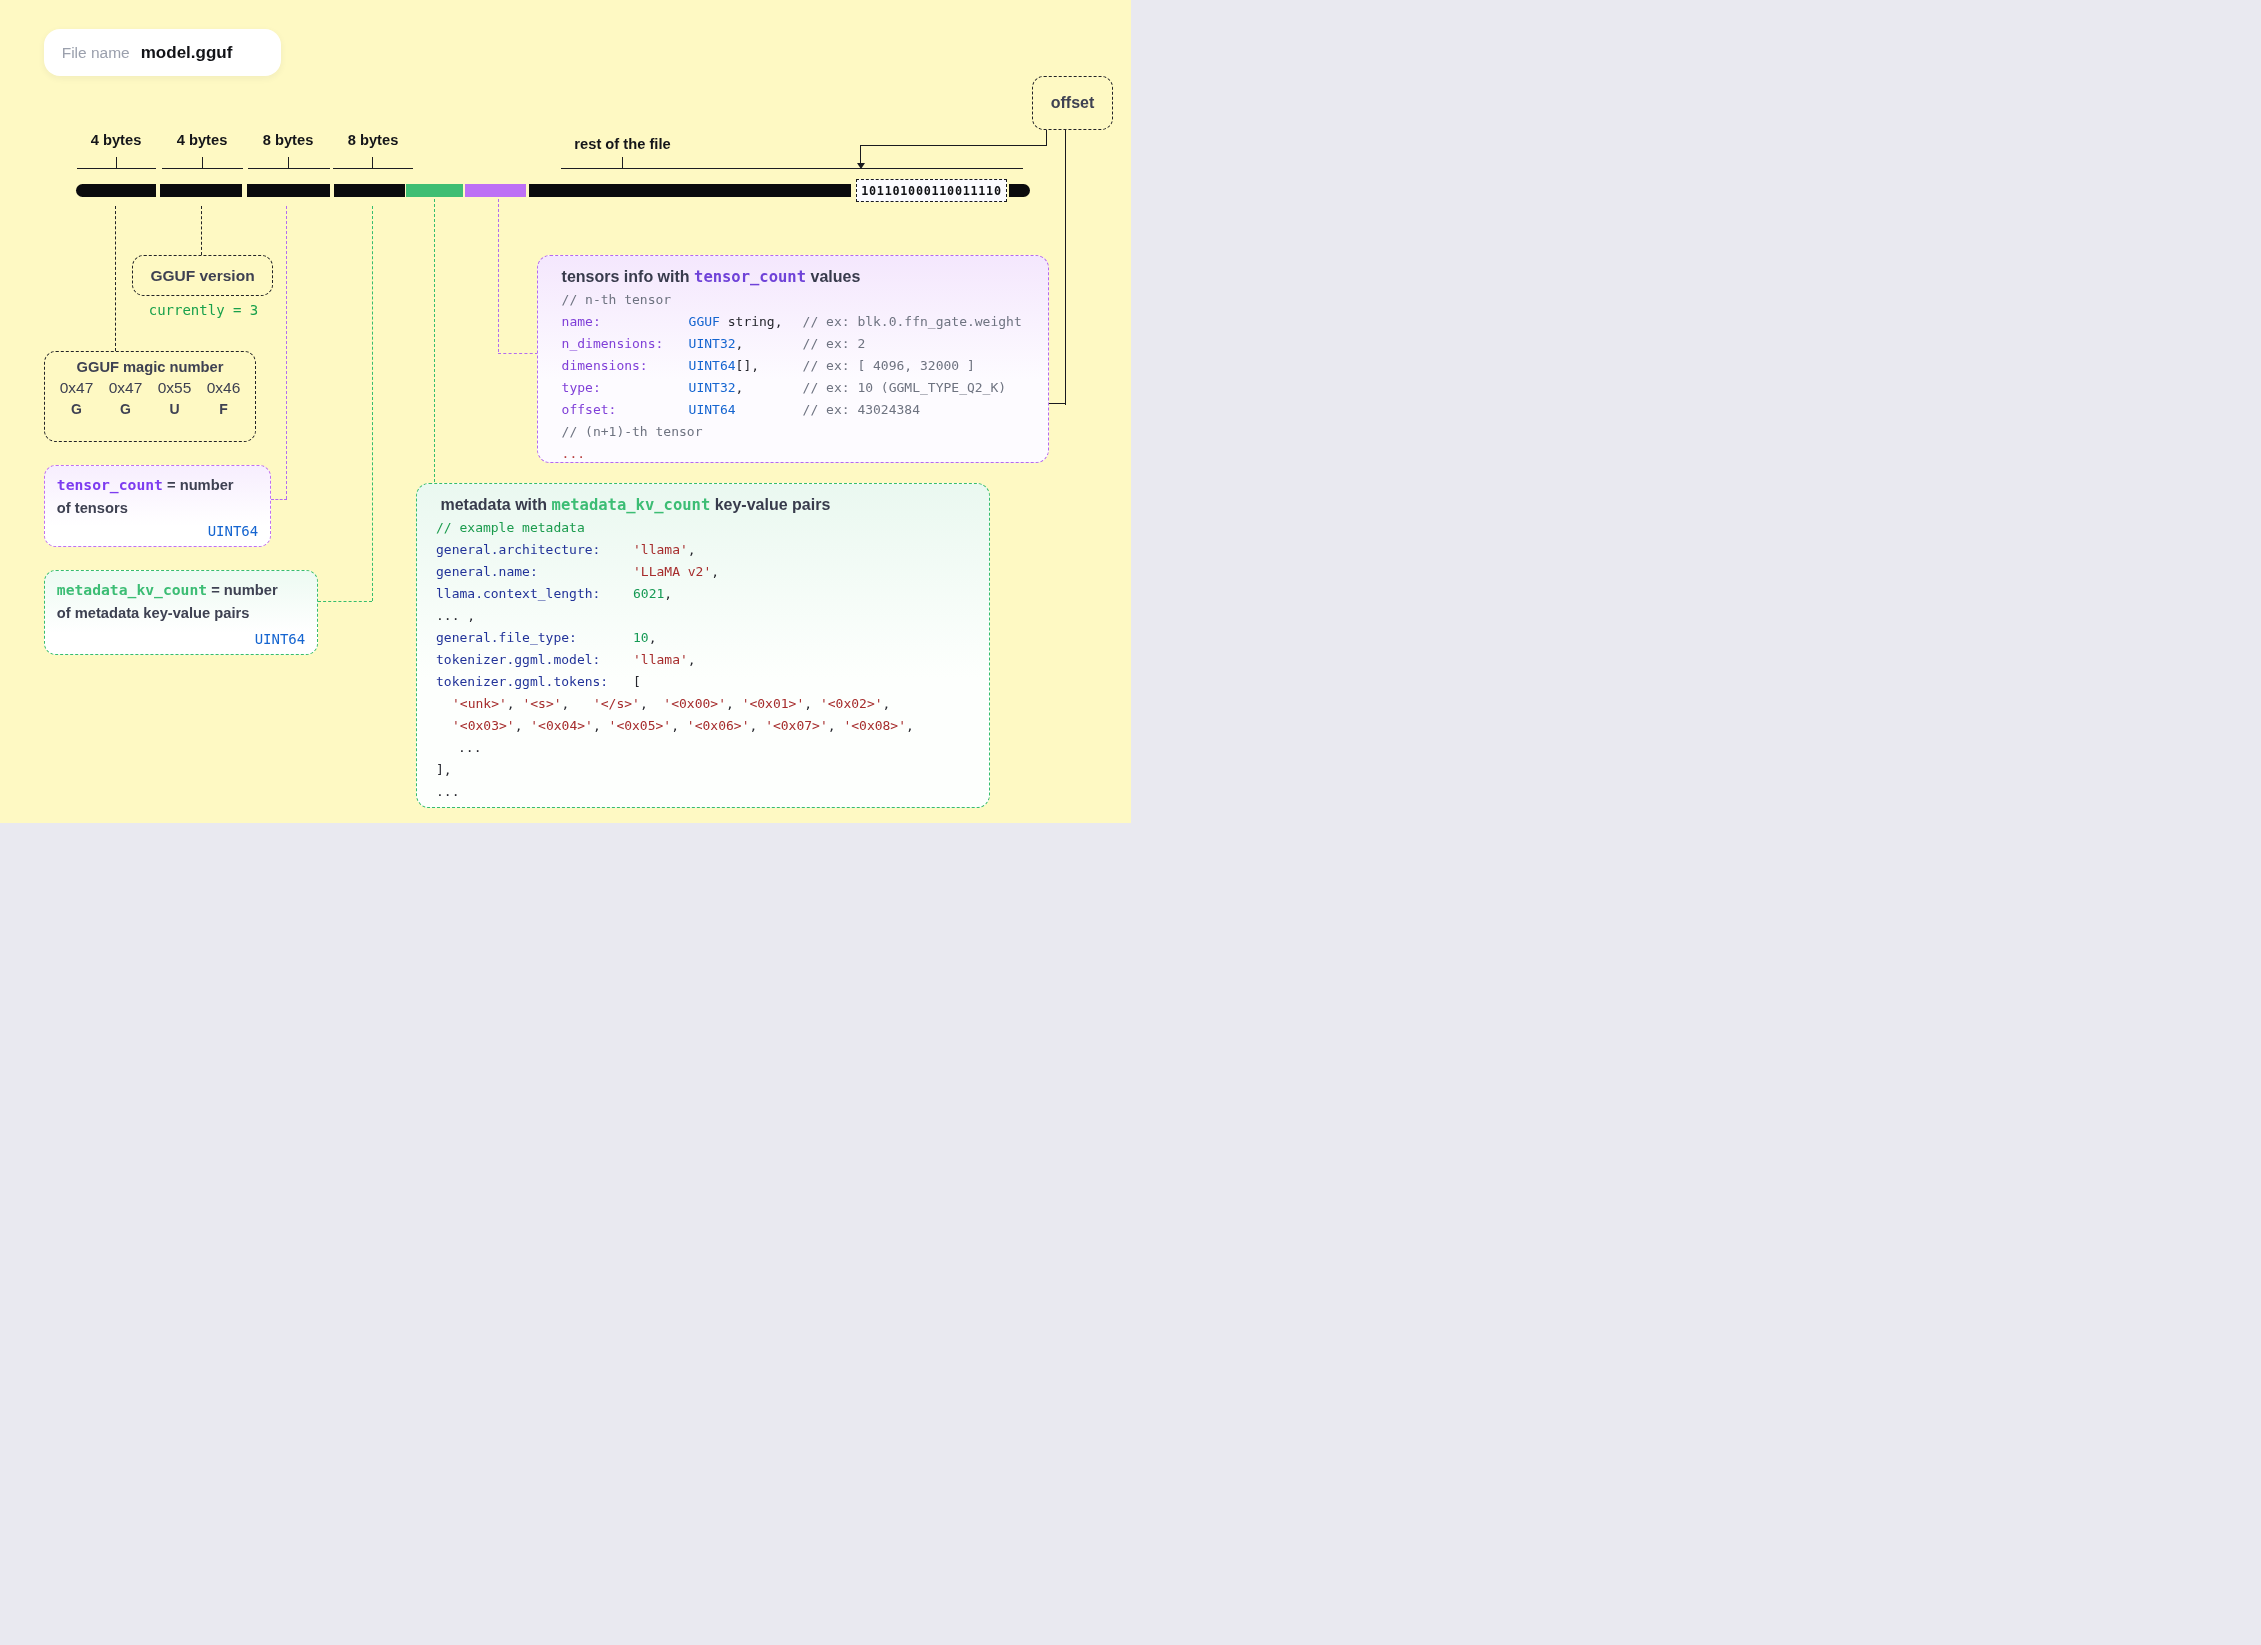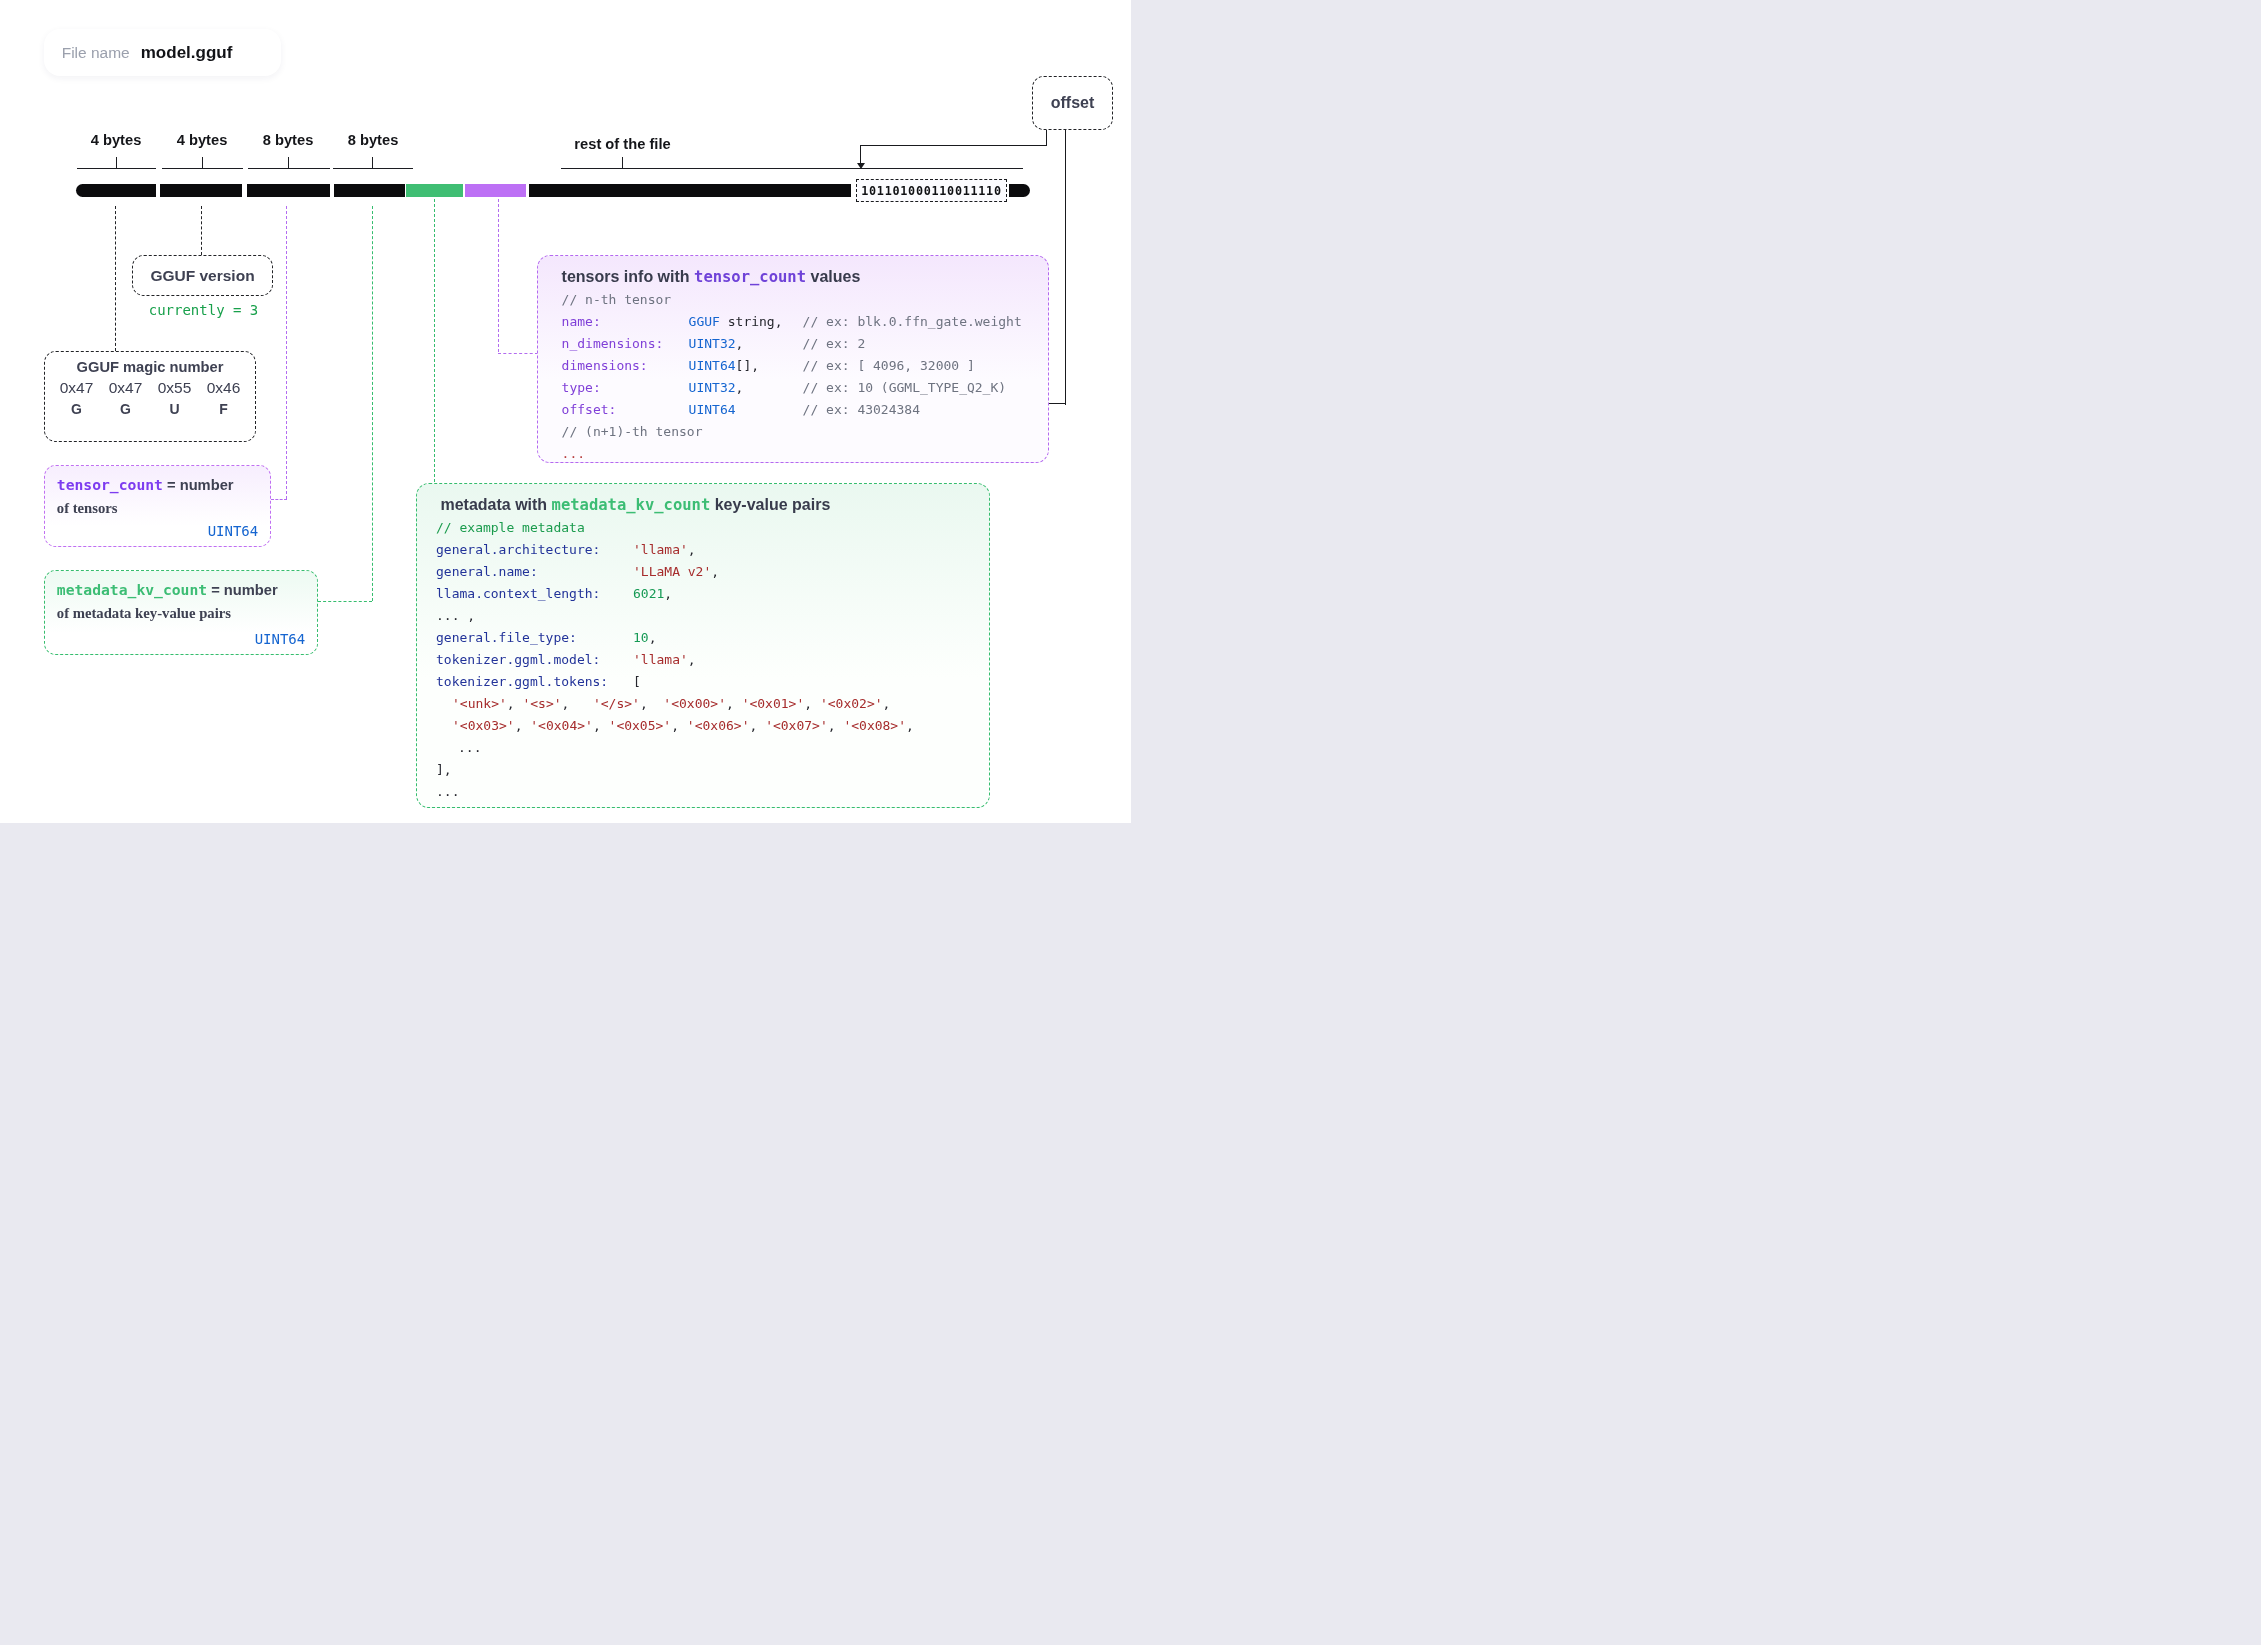--- a/index.html
+++ b/index.html
@@ -1,16 +1,16 @@
 <!DOCTYPE html>
 <html style="font-size:11.8px"><head>
 <meta charset="utf-8">
 <style>
   html,body{margin:0;padding:0;background:#e9e9f0;}
-  .stage{position:relative;width:1131px;height:823px;background:#ffffff;overflow:hidden;
+  .stage{position:relative;width:1131px;height:823px;background:#fef9c3;overflow:hidden;
          font-family:"Liberation Sans",sans-serif;color:#1a1b20;}
   .abs{position:absolute;}
 
   
   .pill{left:44px;top:29.4px;width:237px;height:47px;background:#ffffff;border-radius:16px;
         box-shadow:0 2.2px 7.4px rgba(40,40,80,.06);display:flex;align-items:center;padding-left:17.7px;box-sizing:border-box;}
   .pill .lbl{font-size:15.5px;color:#9ba0ad;margin-right:11px;}
   .pill .val{font-size:17px;font-weight:bold;color:#121317;}
 
   
@@ -59,21 +59,21 @@
 
   
   .tc-box{left:44px;top:465px;width:227px;height:82px;border:1.8px dashed #c06ff2;border-radius:11.8px;
           background:linear-gradient(180deg,#f7eefe,#ffffff 75%);padding:10.3px 11.8px;box-sizing:border-box;}
   .mkv-box{left:44px;top:570px;width:274px;height:85px;border:1.8px dashed #36bd6e;border-radius:11.8px;
           background:linear-gradient(180deg,#edfaf2,#ffffff 75%);padding:10.3px 11.8px;box-sizing:border-box;}
   .kw-mono{font-family:"DejaVu Sans Mono",monospace;font-weight:bold;font-size:14.7px;}
   .kw-purple{color:#7d3cf0;}
   .kw-green{color:#3cbd74;}
   .eqtext{font-size:14.7px;font-weight:bold;color:#3e4152;}
-  .smallline2{font-size:14.7px;font-weight:bold;color:#3e4152;margin-top:6.6px;font-family:Liberation Serif, serif;}
+  .smallline2{font-size:14.7px;font-weight:bold;color:#3e4152;margin-top:6.6px;}
   .uint{position:absolute;right:11.8px;bottom:6.6px;font-family:"DejaVu Sans Mono",monospace;font-size:14px;color:#1565d0;}
 
   
   .tensors-box{left:537px;top:255px;width:512px;height:208px;border:1.8px dashed #b468f0;border-radius:13.2px;
           background:linear-gradient(180deg,#f4e7fd,#fdfbff 60%);padding:11.8px 0 0 23.6px;box-sizing:border-box;}
   .meta-box{left:416px;top:483px;width:574px;height:325px;border:1.8px dashed #35bd6e;border-radius:13.2px;
           background:linear-gradient(180deg,#eaf8f0,#fdfffd 60%);padding:11.8px 0 0 19px;box-sizing:border-box;}
   .boxtitle{font-size:16px;font-weight:bold;color:#383b4c;white-space:pre;}
   .boxtitle .kw{font-family:"DejaVu Sans Mono",monospace;font-size:15.5px;}
   .tensors-box .boxtitle .kw{color:#6f42d8;}

